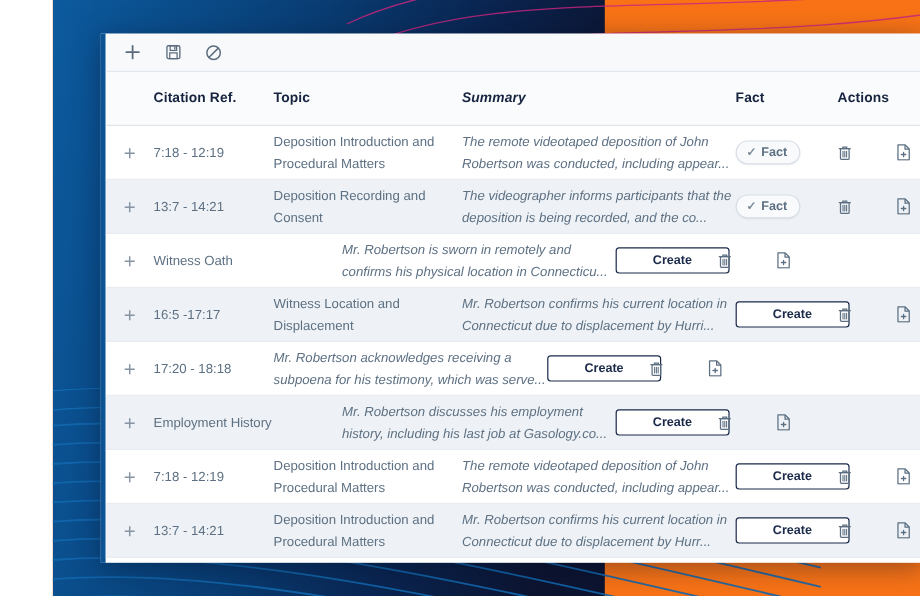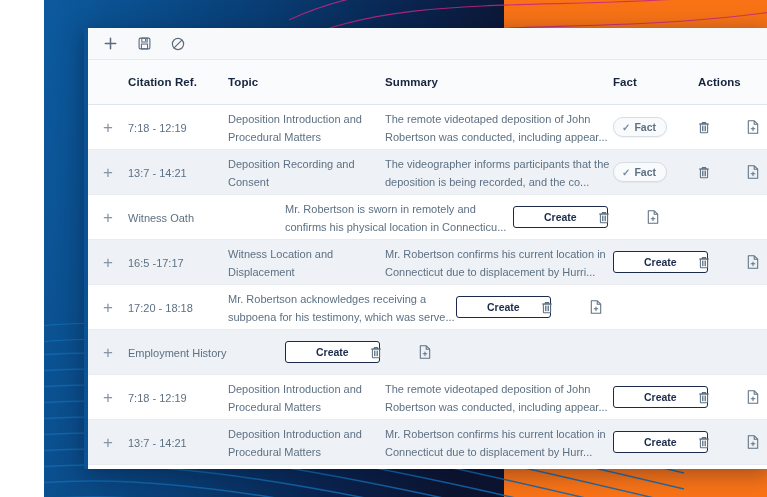--- a/index.html
+++ b/index.html
@@ -101,21 +101,21 @@
     height: 45px;
     border-bottom: 1px solid #e8ecf1;
     background: #ffffff;
   }
   .trow.alt { background: #eef2f6; }
 
   
   .c-exp   { width: 40px; flex: none; display:flex; align-items:center; justify-content:center; }
   .c-cit   { width: 100px; flex: none; padding-left: 0; }
   .c-topic { width: 157px; flex: none; }
-  .c-sum   { width: 228px; flex: none; }
+  .c-sum   { width: 228px; flex: none; font-style: italic; }
   .c-fact  { width: 85px;  flex: none; }
   .c-act   { width: 73px;  flex: none; display:flex; align-items:center; }
 
   .thead .c-exp { width: 40px; }
   .thead .c-cit { width: 100px; }
 
   .cell-txt {
     font-size: 11px;
     color: #5d7083;
     line-height: 14px;
@@ -425,20 +425,21 @@
                   <path d="M6 6.9 V10.6 M4.15 8.75 H7.85" stroke="currentColor" stroke-width="1.05" stroke-linecap="round"></path>
                 </svg>
               </span>
             </div>
           </div>
           <div class="trow alt">
             <div class="c-exp">
               <span class="expand-plus">+</span>
             </div>
             <div class="c-topic"><span class="cell-txt">Employment History</span></div>
+            <div class="c-sum"><span class="cell-txt">Mr. Robertson discusses his employment history, including his last job at Gasology.co...</span></div>
             <div class="c-fact"><span class="btn-create">
                 <span>Create</span>
               </span></div>
             <div class="c-act">
               <span class="act-icon">
                 <svg width="12" height="13" viewBox="0 0 12 13">
                   <path d="M1.4 2.9 H10.6 M4.4 2.9 V1.6 H7.6 V2.9" fill="none" stroke="currentColor" stroke-width="1.05" stroke-linecap="round"></path>
                   <rect x="2.4" y="2.9" width="7.2" height="8.9" rx="0.8" fill="none" stroke="currentColor" stroke-width="1.05"></rect>
                   <path d="M4.5 5 V9.8 M6 5 V9.8 M7.5 5 V9.8" stroke="currentColor" stroke-width="0.9" stroke-linecap="round"></path>
                 </svg>

